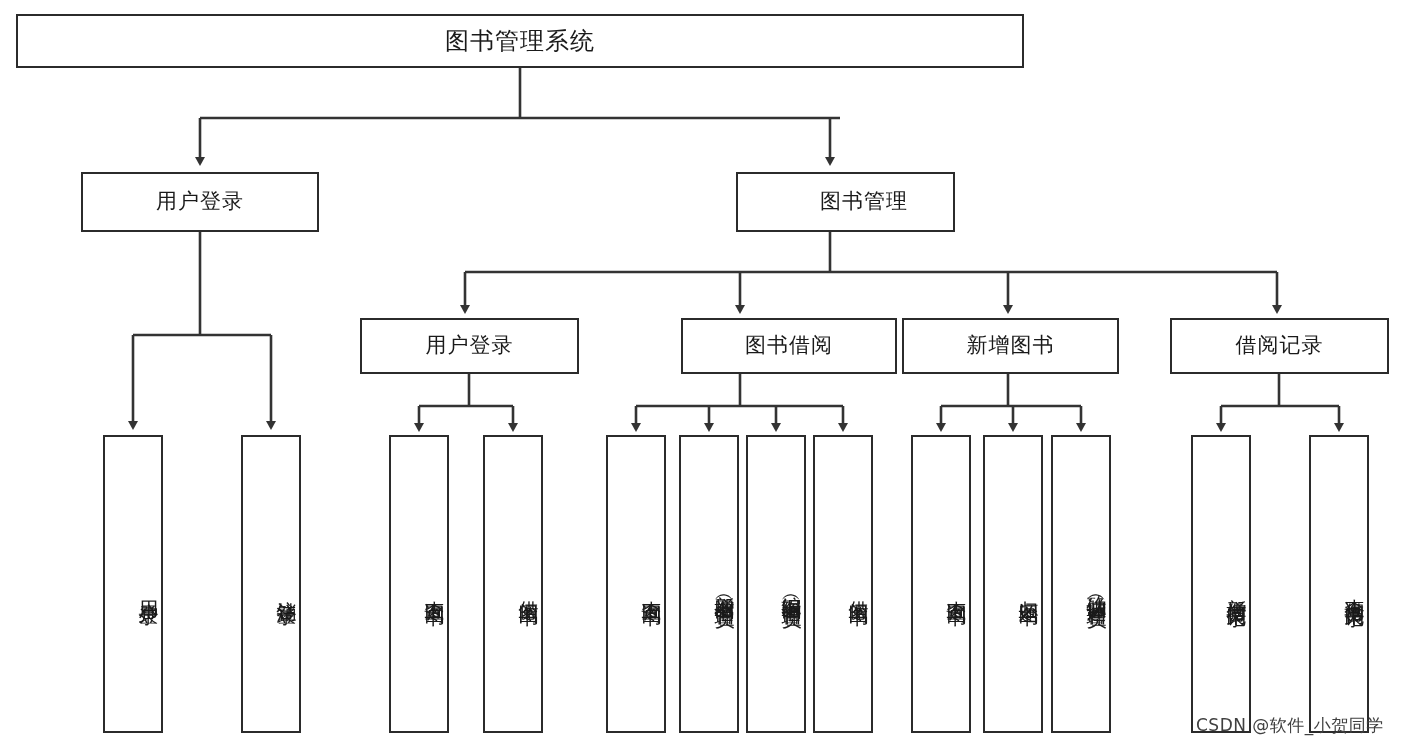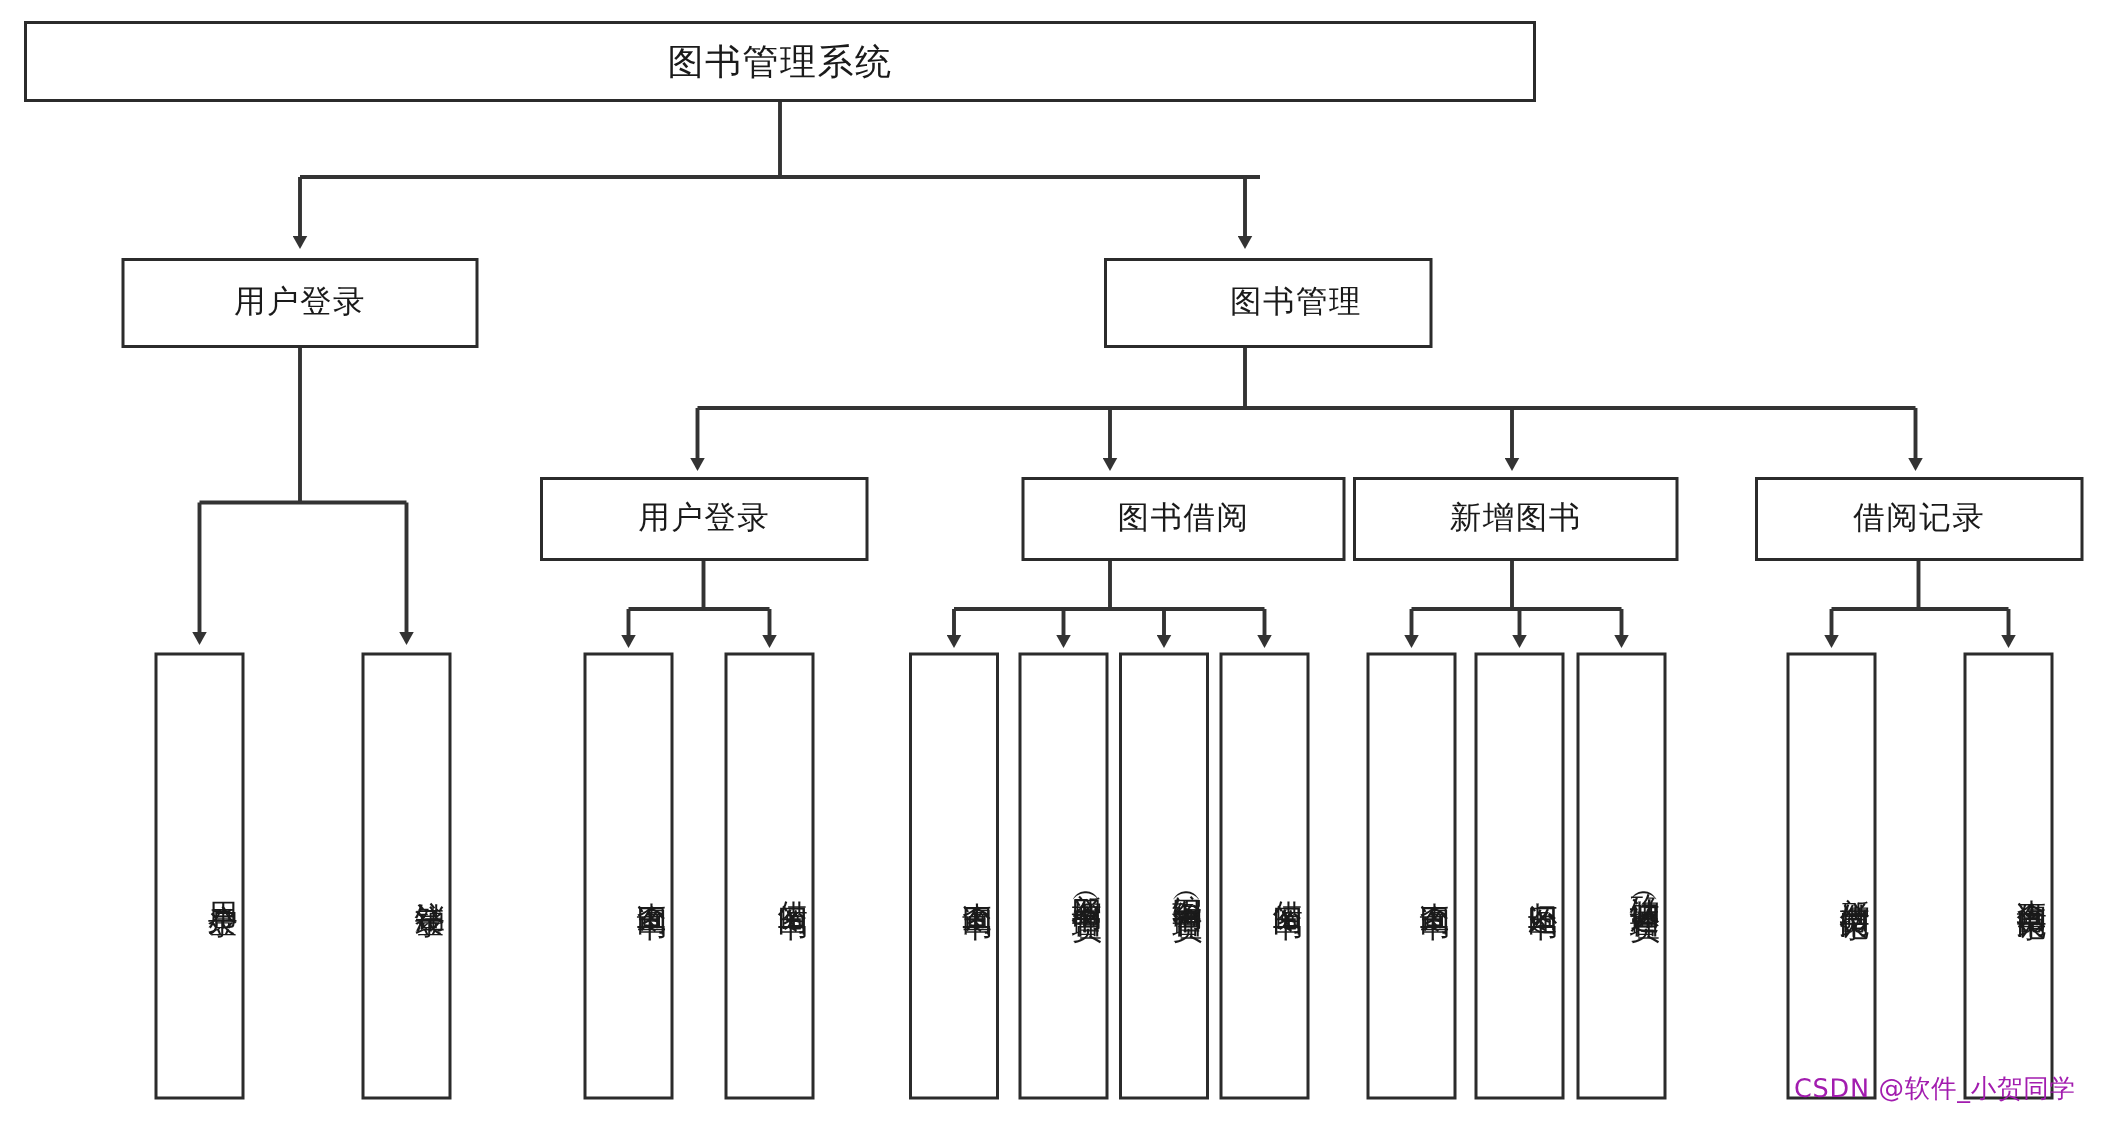--- a/index.html
+++ b/index.html
@@ -118,21 +118,21 @@
   #leaf-return-book     { left: 983px; }
   #leaf-confirm-return  { left: 1051px; }
   #leaf-add-record      { left: 1191px; }
   #leaf-query-record    { left: 1309px; }
 
   #watermark {
     position: absolute;
     left: 1196px;
     top: 714px;
     font-size: 17px;
-    color: #a21caf;
+    color: #404040;
     letter-spacing: 0.5px;
     white-space: nowrap;
   }
 </style>
 </head>
 <body>
 
 <div id="diagram-root">
 
   <svg id="connectors" viewBox="0 0 1405 747" width="1405" height="747" xmlns="http://www.w3.org/2000/svg">

